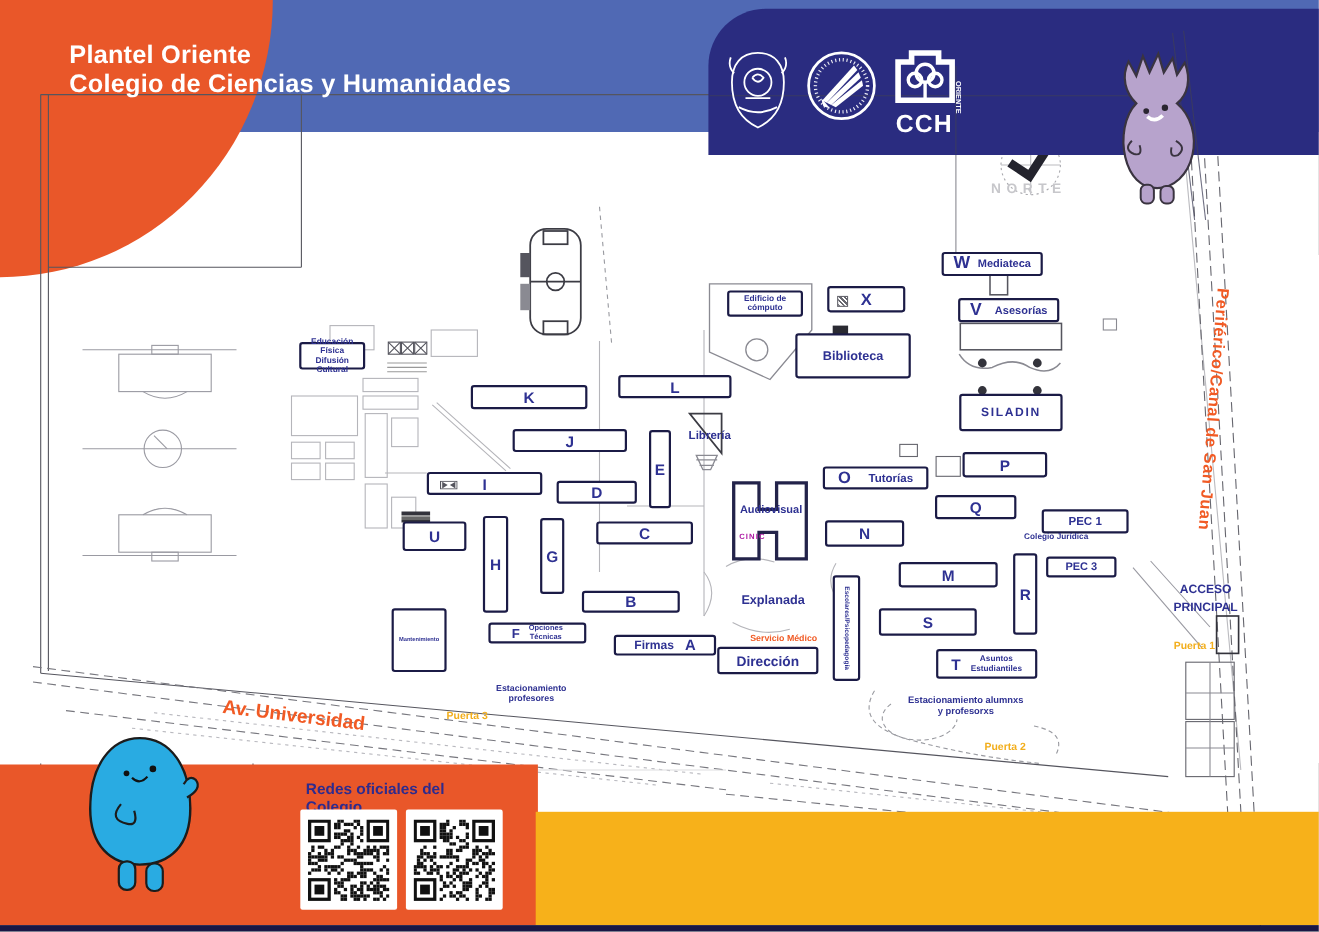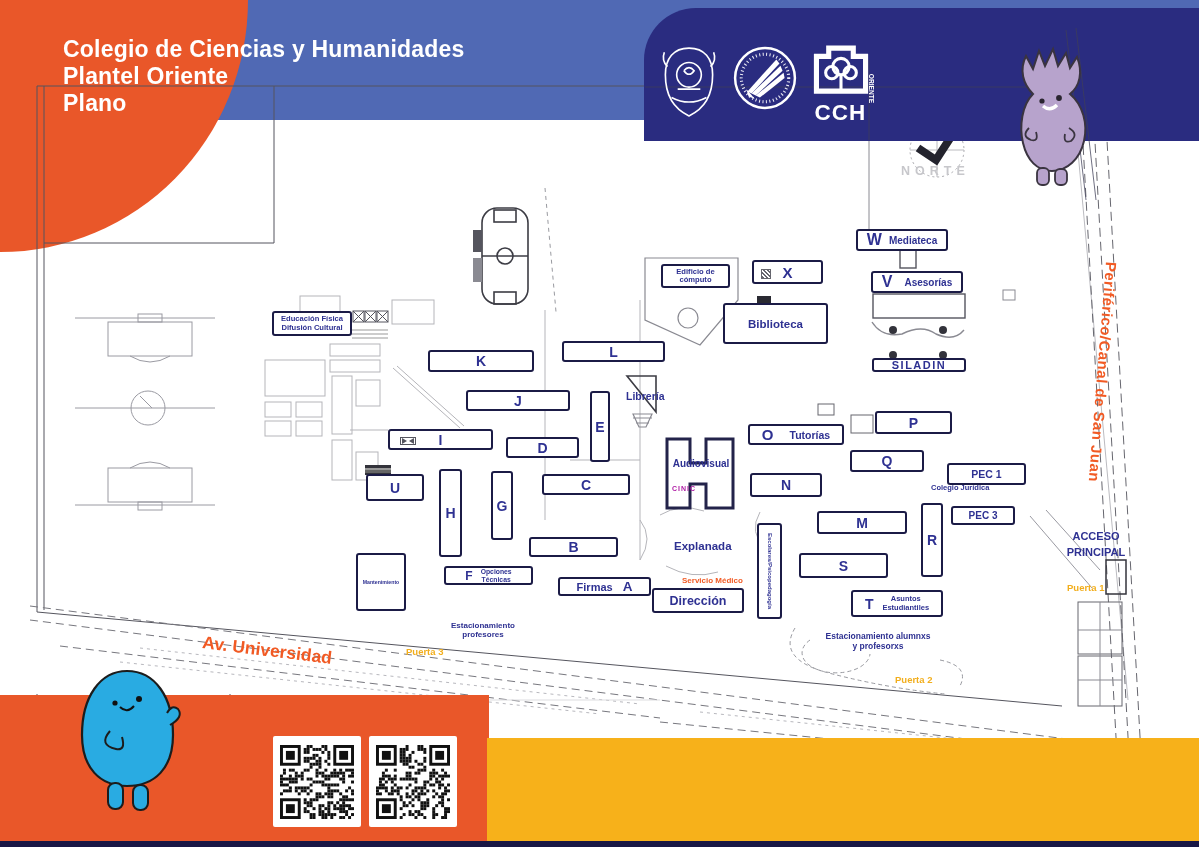--- a/index.html
+++ b/index.html
@@ -194,23 +194,22 @@
       <path d="M645,87 H1075"></path>
         <path d="M1066,30 L1086,200"></path>
         <path d="M1076,28 L1096,200"></path>
         <path d="M869,60 V140"></path>
     </g>
   </svg>
 
   <div id="navy-banner"></div>
 
   <div id="title">
+    <div>Plantel Oriente</div>
     <div>Colegio de Ciencias y Humanidades</div>
-    <div>Plantel Oriente</div>
-    <div>Plano</div>
   </div>
 
   <svg class="logo" style="left:659px;top:44px" width="60" height="76" viewBox="0 0 58 74">
     <g stroke="#fff" fill="none" stroke-width="1.6">
       <path d="M29,4 C14,4 6,14 6,30 C6,52 16,64 29,70 C42,64 52,52 52,30 C52,14 44,4 29,4 Z"></path>
       <path d="M8,22 Q2,16 5,8 M50,22 Q56,16 53,8"></path>
       <circle cx="29" cy="30" r="12"></circle>
       <path d="M24,26 Q29,20 34,26 Q29,33 24,26"></path>
       <path d="M18,44 H40 M12,52 Q29,61 46,52"></path>
     </g>
@@ -244,21 +243,21 @@
              C88,63 93,82 89,99 C85,117 72,129 57,129 C42,129 32,118 28,101 C24,84 27,63 38,52 Z" fill="#B7A3CC" stroke="#3A3440" stroke-width="2"></path>
     <circle cx="47" cy="59" r="2.6" fill="#2A2530"></circle>
       <circle cx="64" cy="56" r="2.9" fill="#2A2530"></circle>
     <path d="M48,64 Q55,70 62,63" stroke="#fff" stroke-width="3.4" fill="none"></path>
     <path d="M34,86 Q26,94 36,98 Q44,100 41,90" fill="#B7A3CC" stroke="#3A3440" stroke-width="1.8"></path>
     <path d="M74,86 Q84,92 76,99 Q68,102 70,92" fill="#B7A3CC" stroke="#3A3440" stroke-width="1.8"></path>
     <rect x="42" y="126" width="12" height="17" rx="5" fill="#B7A3CC" stroke="#3A3440" stroke-width="1.8"></rect>
     <rect x="60" y="127" width="12" height="16" rx="5" fill="#B7A3CC" stroke="#3A3440" stroke-width="1.8"></rect>
   </svg>
 
-  <div class="bx" style="left:272px;top:311px;width:80px;height:25px;font-size:7.6px;">
+  <div class="bx" style="left:272px;top:311px;width:60px;height:25px;font-size:7.6px;">
     <div class="twoline"><span>Educación Física</span><br>
     <span>Difusión Cultural</span></div>
   </div>
 
   <div class="bx ltr" style="left:428px;top:350px;width:106px;height:22px;">K</div>
   <div class="bx ltr" style="left:562px;top:341px;width:103px;height:21px;">L</div>
   <div class="bx ltr" style="left:466px;top:390px;width:104px;height:21px;">J</div>
   <div class="bx ltr" style="left:590px;top:391px;width:20px;height:71px;">E</div>
 
   <div class="bx" style="left:388px;top:429px;width:105px;height:21px;">
@@ -309,21 +308,21 @@
     <span style="font-size:16px;font-weight:800">W</span>
     <span style="font-size:10px">Mediateca</span>
   </div>
 
   <div class="bx" style="left:871px;top:271px;width:92px;height:22px;gap:12px;">
     <span style="font-size:16px;font-weight:800">V</span>
     <span style="font-size:10px">Asesorías</span>
   </div>
 
   <div class="bx" style="left:723px;top:303px;width:105px;height:41px;font-size:11.5px;">Biblioteca</div>
-  <div class="bx" style="left:872px;top:358px;width:94px;height:14px;font-size:11px;letter-spacing:1.5px;">SILADIN</div>
+  <div class="bx" style="left:872px;top:358px;width:94px;height:34px;font-size:11px;letter-spacing:1.5px;">SILADIN</div>
 
   <div class="bx" style="left:748px;top:424px;width:96px;height:21px;gap:16px;">
     <span style="font-size:15px;font-weight:800">O</span>
     <span style="font-size:10.5px">Tutorías</span>
   </div>
 
   <div class="bx ltr" style="left:875px;top:411px;width:77px;height:23px;">P</div>
   <div class="bx ltr" style="left:850px;top:450px;width:74px;height:22px;">Q</div>
   <div class="bx ltr" style="left:750px;top:473px;width:72px;height:24px;">N</div>
   <div class="bx ltr" style="left:817px;top:511px;width:90px;height:23px;">M</div>
@@ -378,20 +377,21 @@
   </div>
 
   <div id="norte-label">NORTE</div>
   <div id="av-universidad">Av. Universidad</div>
   <div id="periferico">Periférico/Canal de San Juan</div>
 
   <div id="orange-band"></div>
   <div id="yellow-band"></div>
   <div id="navy-strip"></div>
 
+  <div id="redes-label">Redes oficiales del Colegio</div>
 
   <div class="qr-tile" style="left:273px;">
     <svg width="74" height="74" viewBox="0 0 100 100">
         <rect x="36" y="0" width="4" height="4" fill="#111"></rect>
         <rect x="40" y="0" width="4" height="4" fill="#111"></rect>
         <rect x="56" y="0" width="4" height="4" fill="#111"></rect>
         <rect x="60" y="0" width="4" height="4" fill="#111"></rect>
         <rect x="32" y="4" width="4" height="4" fill="#111"></rect>
         <rect x="36" y="4" width="4" height="4" fill="#111"></rect>
         <rect x="44" y="4" width="4" height="4" fill="#111"></rect>

